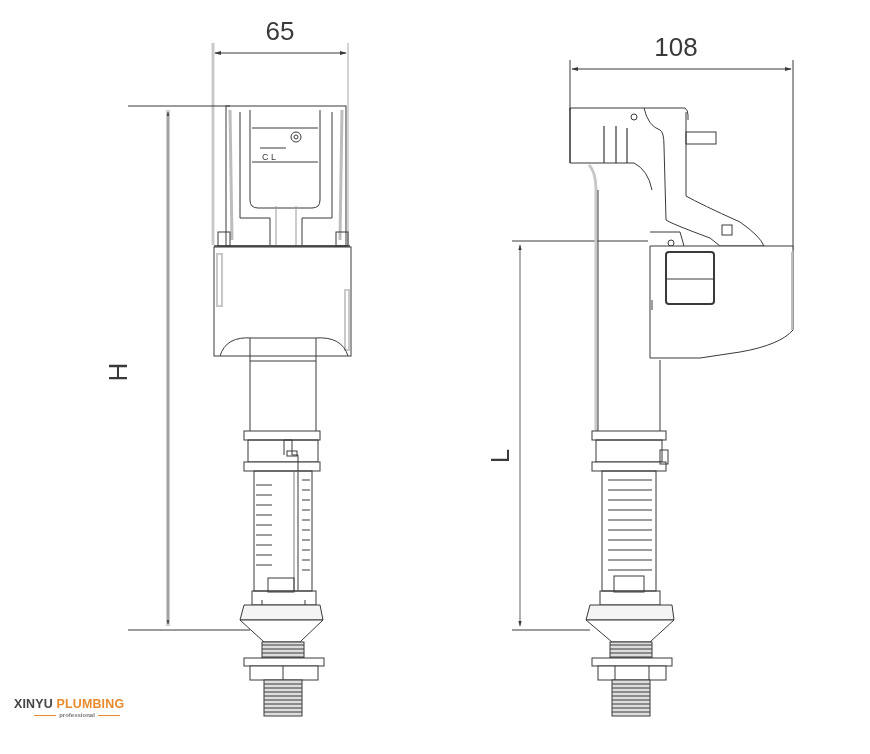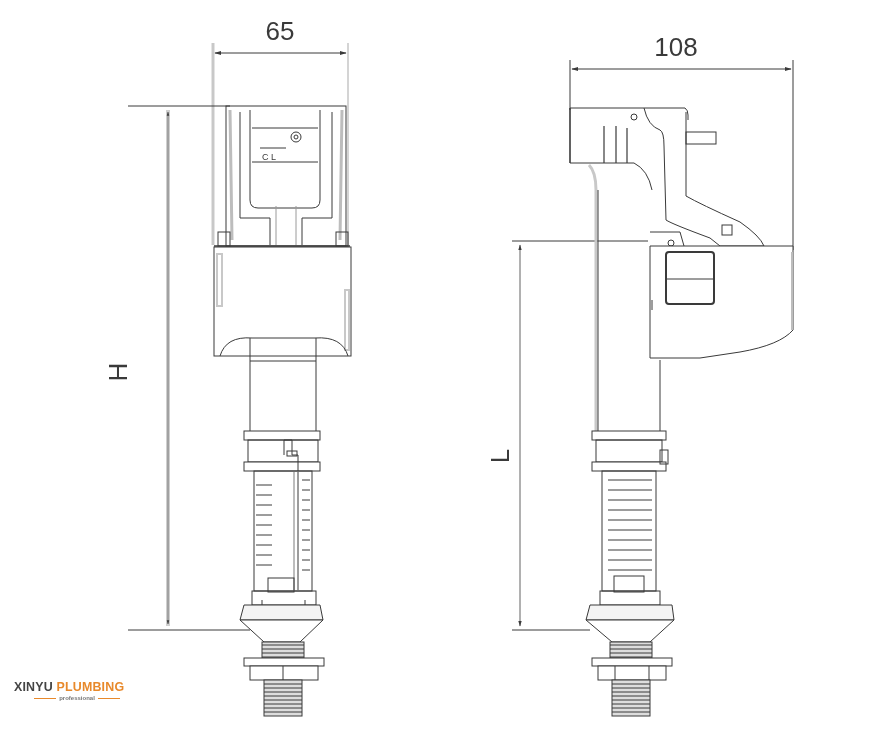--- a/index.html
+++ b/index.html
@@ -1,19 +1,19 @@
 <!DOCTYPE html>
 <html><head>
 <meta charset="utf-8">
 <style>
   html, body { margin: 0; padding: 0; background: #ffffff; }
   body { width: 870px; height: 754px; position: relative; overflow: hidden; font-family: "Liberation Sans", sans-serif; }
   #drawing { position: absolute; left: 0; top: 0; width: 870px; height: 754px; }
   .dim-text { font-family: "Liberation Sans", sans-serif; fill: #3a3a3a; }
-  .logo { position: absolute; left: 14px; top: 679px; width: 120px; }
+  .logo { position: absolute; left: 14px; top: 696px; width: 120px; }
   .logo-main { font-family: "Liberation Sans", sans-serif; font-weight: bold; font-size: 13.5px; letter-spacing: 0.2px; line-height: 15px; white-space: nowrap; transform: scaleX(0.92); transform-origin: left; }
   .logo-a { color: #444444; }
   .logo-b { color: #e8892b; }
   .logo-sub { display: flex; align-items: center; gap: 3px; margin-top: 1px; margin-left: 20px; width: 86px; }
   .logo-sub .rule { flex: 1; height: 1px; background: #e8892b; }
   .logo-sub .txt { font-size: 6px; font-weight: bold; color: #777777; line-height: 7px; }
 </style>
 </head>
 <body>
 

